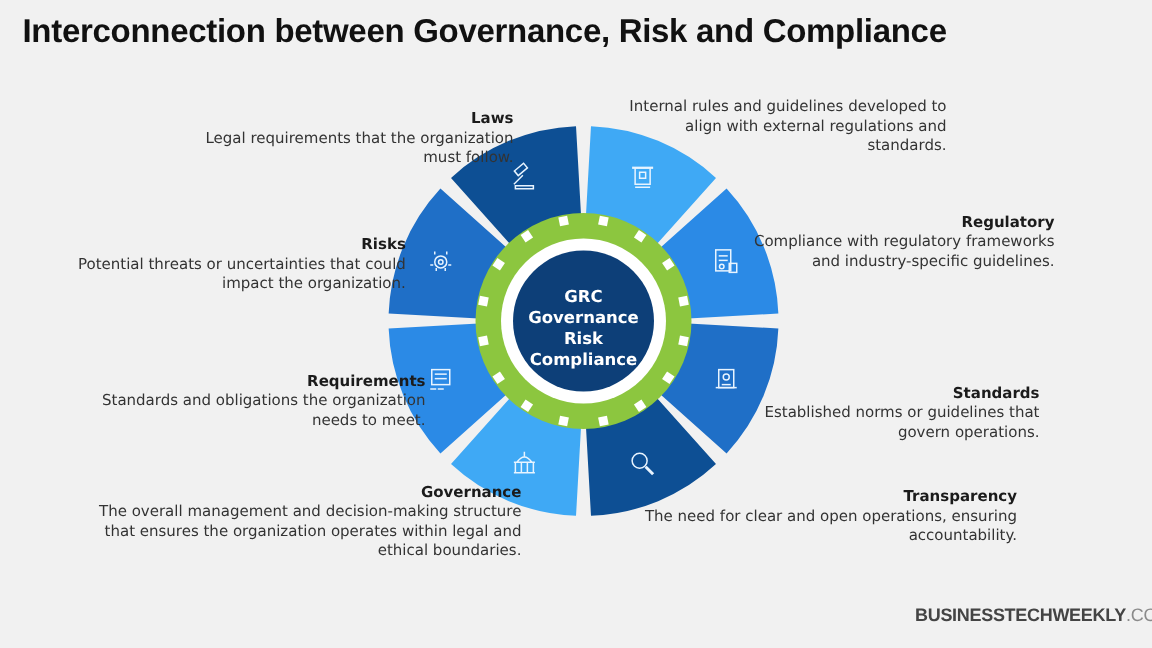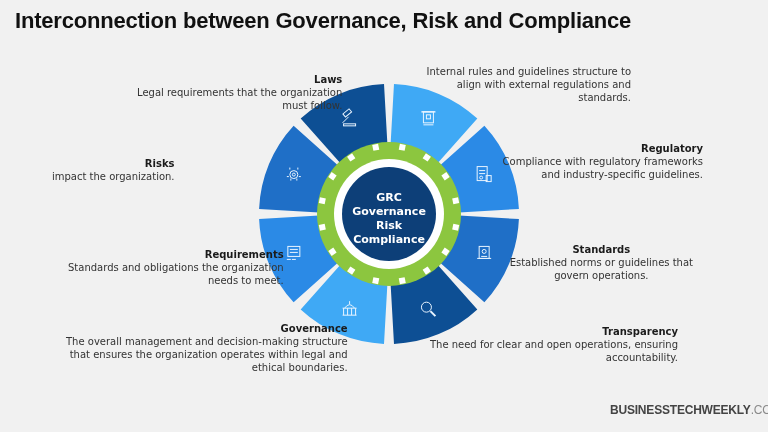--- a/index.html
+++ b/index.html
@@ -103,49 +103,50 @@
 </svg>
 
 <div class="lbl" style="left:137px;top:73px;">
   <span class="h">Laws</span>
   <span class="d">Legal requirements that the organization</span>
   <span class="d">must follow.</span>
 </div>
 
 <div class="lbl" style="left:52px;top:157px;">
   <span class="h">Risks</span>
+  <span class="d">Potential threats or uncertainties that could</span>
   <span class="d">impact the organization.</span>
 </div>
 
 <div class="lbl" style="left:52px;top:248px;margin-left:16px;">
   <span class="h">Requirements</span>
   <span class="d">Standards and obligations the organization</span>
   <span class="d">needs to meet.</span>
 </div>
 
 <div class="lbl" style="left:66px;top:322px;">
   <span class="h">Governance</span>
   <span class="d">The overall management and decision-making structure</span>
   <span class="d">that ensures the organization operates within legal and</span>
   <span class="d">ethical boundaries.</span>
 </div>
 
 <div class="lbl r" style="right:137px;top:65px;">
-  <span class="d">Internal rules and guidelines structure to</span>
+  <span class="d">Internal rules and guidelines developed to</span>
   <span class="d">align with external regulations and</span>
   <span class="d">standards.</span>
 </div>
 
 <div class="lbl r" style="right:65px;top:142px;">
   <span class="h">Regulatory</span>
   <span class="d">Compliance with regulatory frameworks</span>
   <span class="d">and industry-specific guidelines.</span>
 </div>
 
-<div class="lbl r" style="right:75px;top:243px;text-align:center;">
+<div class="lbl r" style="right:75px;top:256px;">
   <span class="h">Standards</span>
   <span class="d">Established norms or guidelines that</span>
   <span class="d">govern operations.</span>
 </div>
 
 <div class="lbl r" style="right:90px;top:325px;margin-left:18px;">
   <span class="h">Transparency</span>
   <span class="d">The need for clear and open operations, ensuring</span>
   <span class="d">accountability.</span>
 </div>

